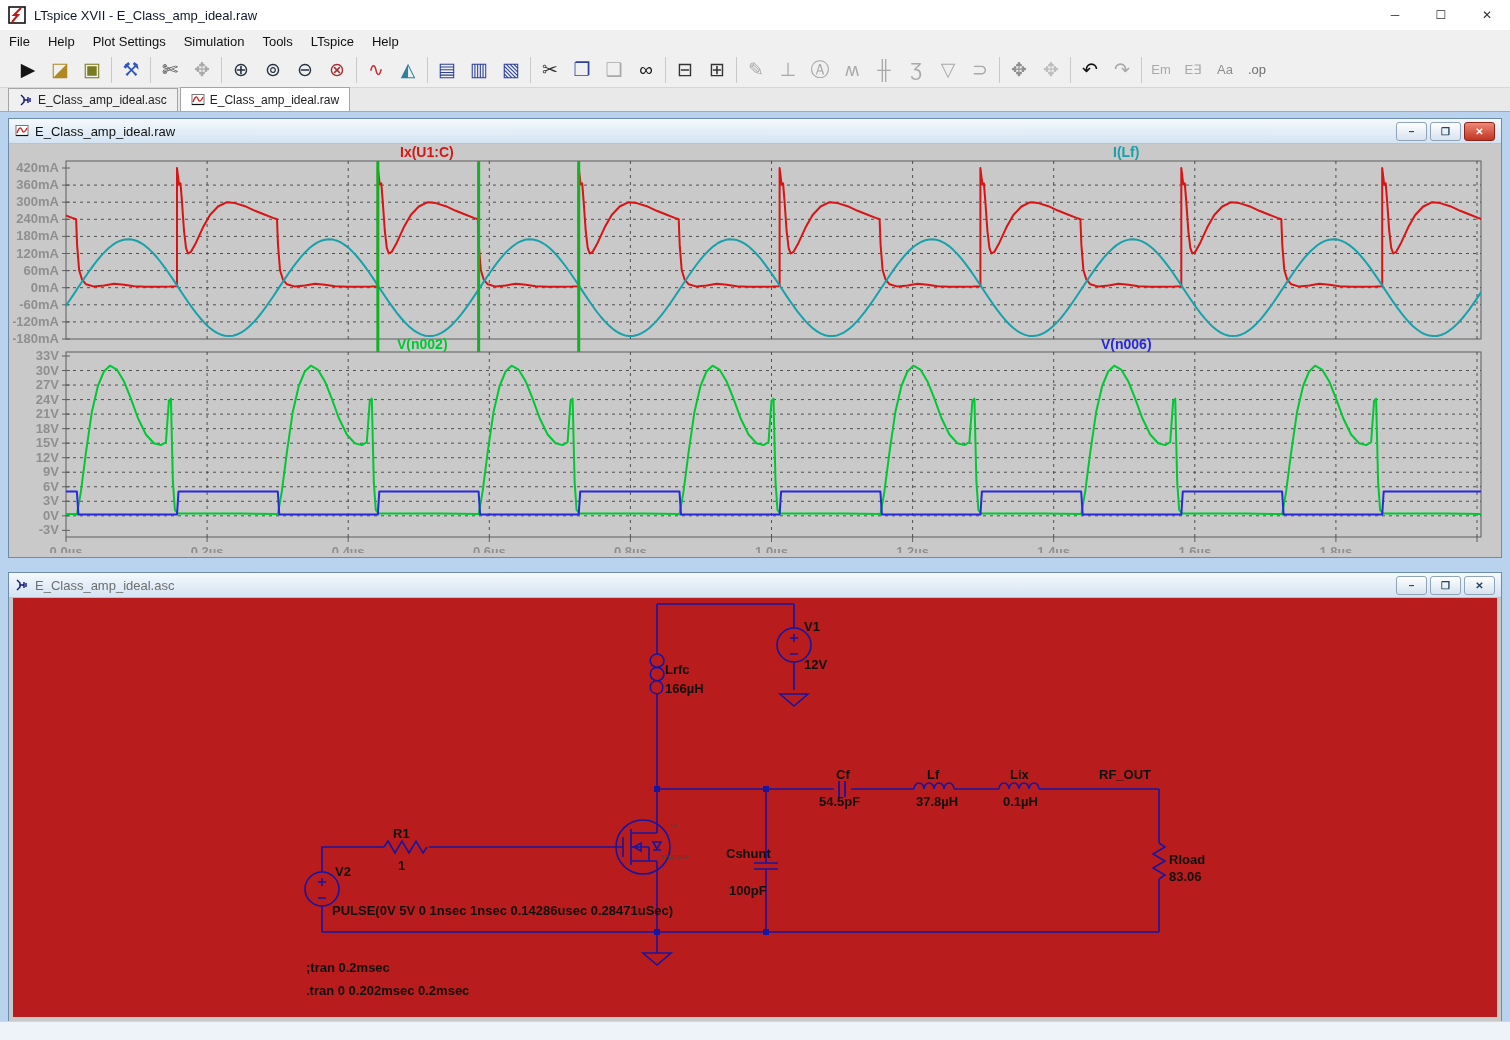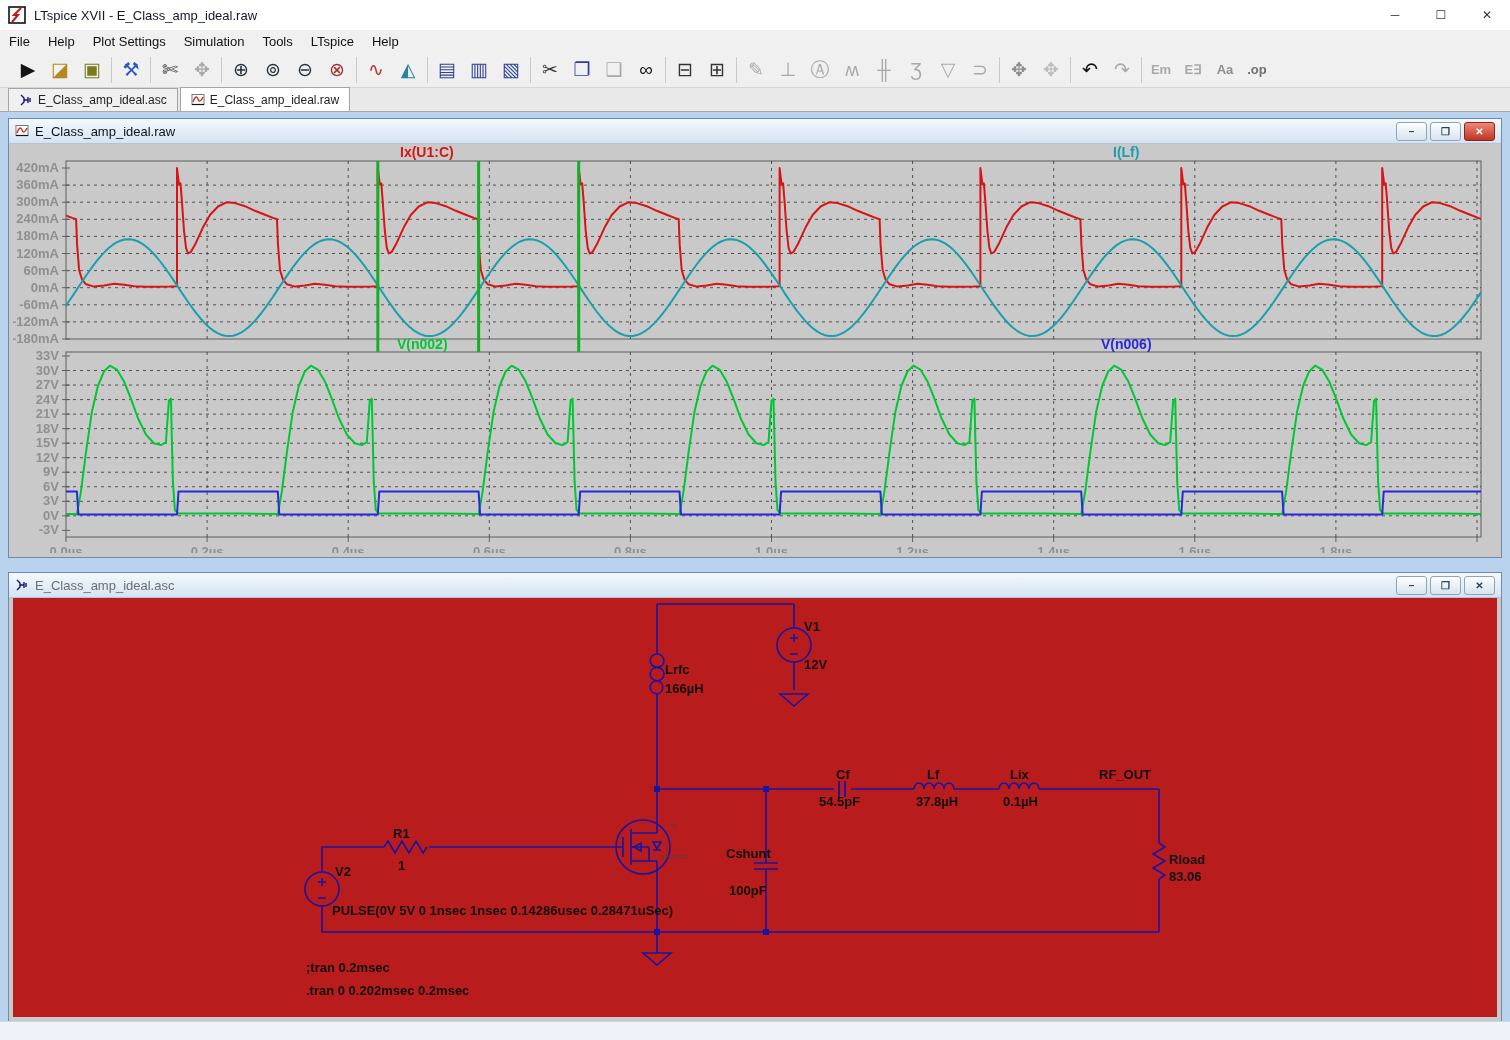--- a/index.html
+++ b/index.html
@@ -13,21 +13,21 @@
   .winbtns{margin-left:auto;display:flex;height:30px}
   .winbtn{width:46px;height:30px;display:flex;align-items:center;justify-content:center;
           font-size:12px;color:#333}
   .menubar{position:absolute;left:0;top:30px;width:1510px;height:22px;background:#f0f0f0;
            display:flex;align-items:flex-end;}
   .menu-item{padding:0 9px;font-size:13px;color:#111;height:22px;display:flex;align-items:center}
   .toolbar{position:absolute;left:0;top:52px;width:1510px;height:36px;background:#f0f0f0;
            border-bottom:1px solid #d6d6d6;display:flex;align-items:center;padding-left:12px;box-sizing:border-box}
   .tbtn{min-width:30px;height:30px;display:flex;align-items:center;justify-content:center;
         font-size:19px;line-height:1;color:#222;padding:0 1px}
-  .tbtn.txt{font-size:13px;font-weight:bold}
+  .tbtn.txt{font-size:13px;font-weight:normal}
   .tbtn.dis{color:#a9a9a9}
   .tsep{width:1px;height:26px;background:#c9c9c9;margin:0 3px}
   .tabbar{position:absolute;left:0;top:88px;width:1510px;height:24px;background:#e9e9e9;
           border-bottom:1px solid #a9a9a9;display:flex;align-items:flex-end;padding-left:8px;box-sizing:border-box}
   .tab{height:22px;display:flex;align-items:center;gap:5px;padding:0 10px;font-size:12px;color:#222;
        background:#f0f0f0;border:1px solid #a5a5a5;border-bottom:none;margin-right:2px}
   .tab.active{background:#ffffff;height:23px;}
   .fico{width:14px;height:12px;display:block}
   
   .child{position:absolute;left:8px;width:1494px;border:1px solid #6d8cab;background:#c9c9c9;box-sizing:border-box}

